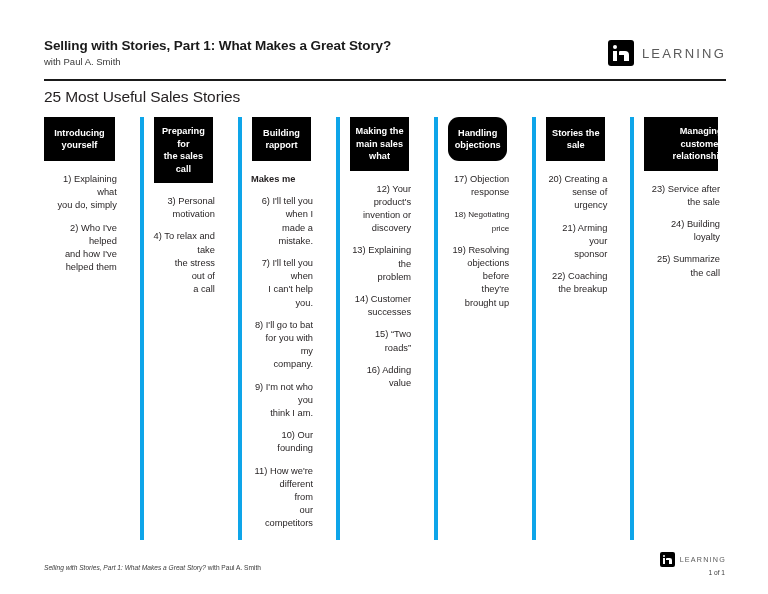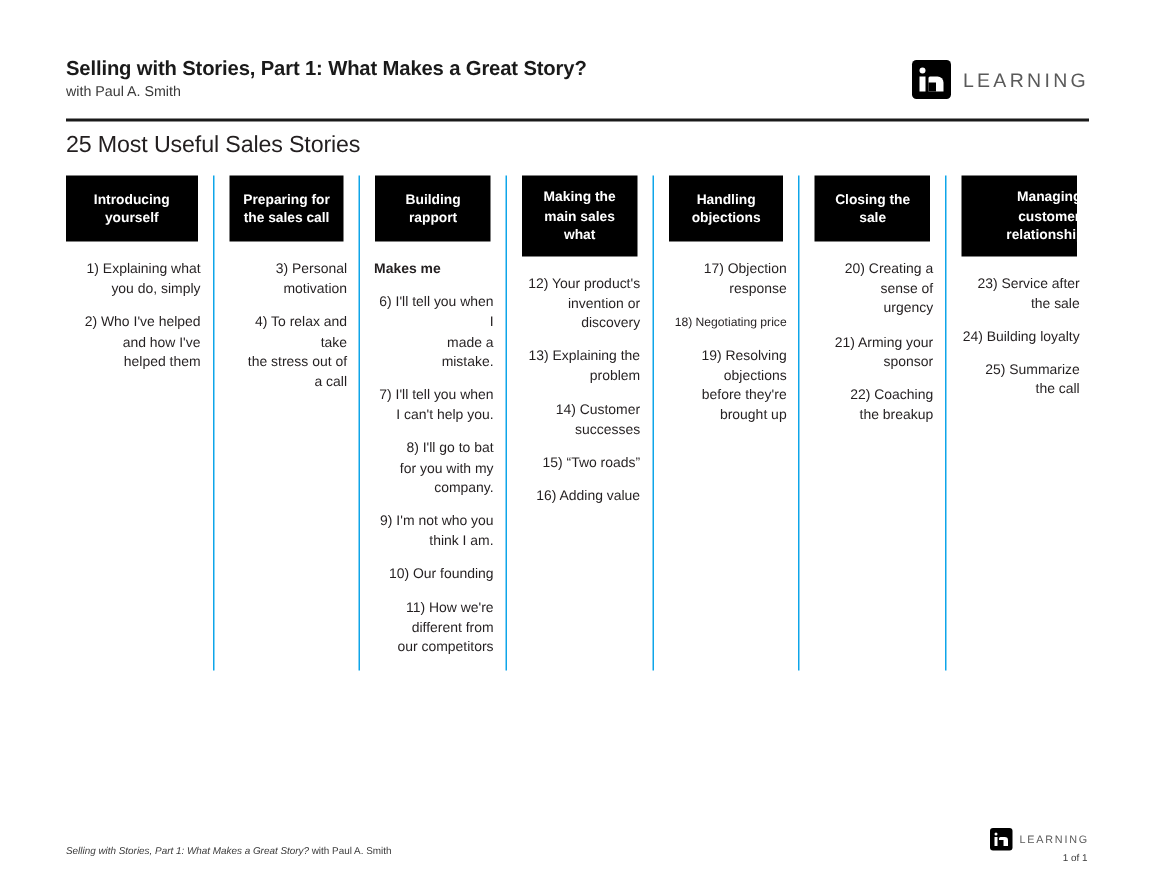--- a/index.html
+++ b/index.html
@@ -128,30 +128,30 @@
     letter-spacing: -0.1px;
   }
 
   
   .columns {
     position: absolute;
     left: 44px;
     top: 117px;
     width: 684px;
     display: flex;
-    gap: 0;
+    gap: 15px;
   }
   .col {
     width: 97.7px;
     box-sizing: border-box;
     padding-right: 8px;
     position: relative;
   }
   .col + .col {
-    border-left: 1px solid #0ea5e9;
+    border-left: 4px solid #0ea5e9;
     padding-left: 8px;
   }
   .col-head {
     background: #000000;
     color: #ffffff;
     font-size: 9.2px;
     font-weight: bold;
     line-height: 12.5px;
     text-align: center;
     padding: 8px 4px;
@@ -318,34 +318,34 @@
       discovery</div>
           <div class="entry">13) Explaining the
 problem</div>
           <div class="entry">14) Customer
       successes</div>
           <div class="entry">15) “Two roads”</div>
           <div class="entry">16) Adding value</div>
         </div>
       </div>
       <div class="col">
-        <div class="col-head" style="white-space: pre-line;">Handling
+        <div class="col-head" style="white-space: pre-line; border-radius: 11px;">Handling
 objections</div>
         <div class="col-body">
           <div class="entry">17) Objection
       response</div>
           <div class="entry tight">18) Negotiating price</div>
           <div class="entry">19) Resolving
       objections
       before they're
       brought up</div>
         </div>
       </div>
       <div class="col">
-        <div class="col-head" style="white-space: pre-line;">Closing the sale</div>
+        <div class="col-head" style="white-space: pre-line;">Stories the sale</div>
         <div class="col-body">
           <div class="entry">20) Creating a
       sense of urgency</div>
           <div class="entry">21) Arming your
       sponsor</div>
           <div class="entry">22) Coaching
       the breakup</div>
         </div>
       </div>
       <div class="col">

